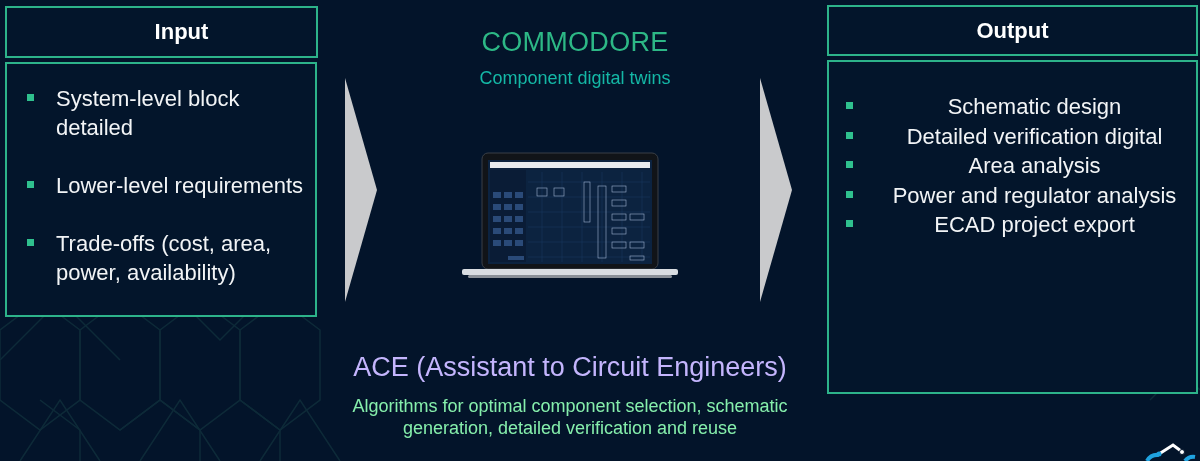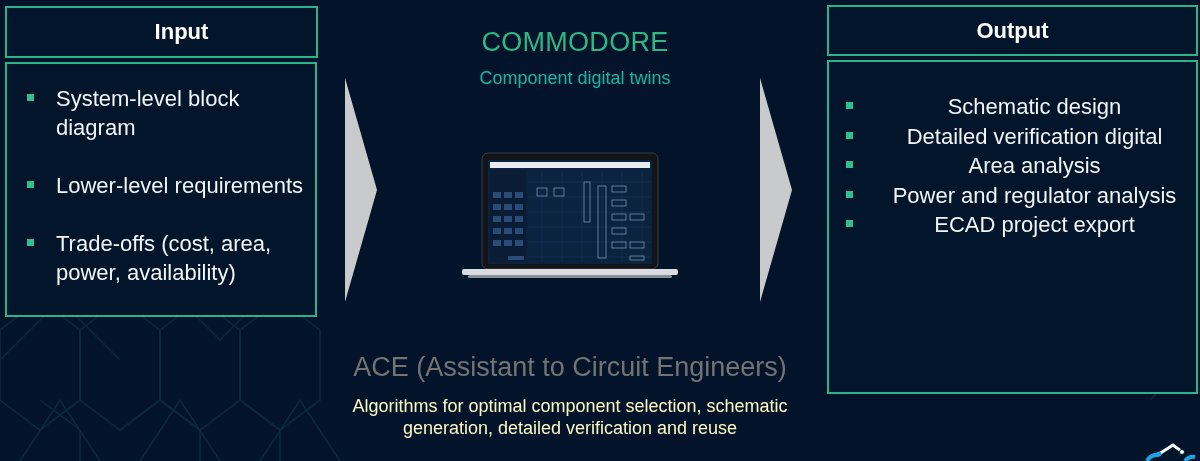--- a/index.html
+++ b/index.html
@@ -32,22 +32,22 @@
   #output-list li .bullet { left:15px; }
   #output-list li { padding-left:42px; }
 
   .arrow { position:absolute; }
   #arrow-left { left:345px; top:78px; }
   #arrow-right { left:760px; top:78px; }
 
   .center-title { position:absolute; left:335px; width:480px; text-align:center; font-weight:normal; }
   #commodore-title { top:27px; font-size:27px; color:#2db886; letter-spacing:0.3px; }
   #commodore-sub { top:68px; font-size:18px; color:#14b8a6; }
-  #ace-title { top:352px; font-size:27px; color:#737373; left:320px; width:500px; }
-  #ace-sub { top:396px; font-size:18px; color:#fef9c3; line-height:21.5px; left:320px; width:500px; }
+  #ace-title { top:352px; font-size:27px; color:#c4b5fd; left:320px; width:500px; }
+  #ace-sub { top:396px; font-size:18px; color:#86efac; line-height:21.5px; left:320px; width:500px; }
 
   #laptop { position:absolute; left:462px; top:152px; width:216px; height:128px; }
   #logo { position:absolute; left:1145px; top:440px; width:55px; height:21px; }
 </style>
 </head>
 <body>
 
 <svg class="bg-pattern" viewBox="0 0 1200 461">
   <g stroke="#0f2d3a" stroke-width="1.5" fill="none" opacity="0.9">
     <path d="M0 330 L40 300 L80 330 L80 400 L40 430 L0 400 Z"></path>
@@ -64,21 +64,21 @@
     <path d="M160 280 L220 340 L280 280"></path>
     <path d="M1150 400 L1180 370 L1200 390"></path>
   </g>
 </svg>
 
 <div class="box hdr" id="input-header">
   <span>Input</span>
 </div>
 <div class="box" id="input-body">
   <ul class="list" id="input-list">
-    <li><span class="bullet"></span><span>System-level block diagram</span></li>
+    <li><span class="bullet"></span><span>System-level block detailed</span></li>
     <li><span class="bullet"></span><span>Lower-level requirements</span></li>
     <li><span class="bullet"></span><span>Trade-offs (cost, area, power, availability)</span></li>
   </ul>
 </div>
 
 <svg class="arrow" id="arrow-left" width="34" height="226" viewBox="0 0 34 226">
   <polygon points="0,0 32,112 0,224" fill="#c9cacc"></polygon>
 </svg>
 <svg class="arrow" id="arrow-right" width="34" height="226" viewBox="0 0 34 226">
   <polygon points="0,0 32,112 0,224" fill="#c9cacc"></polygon>

